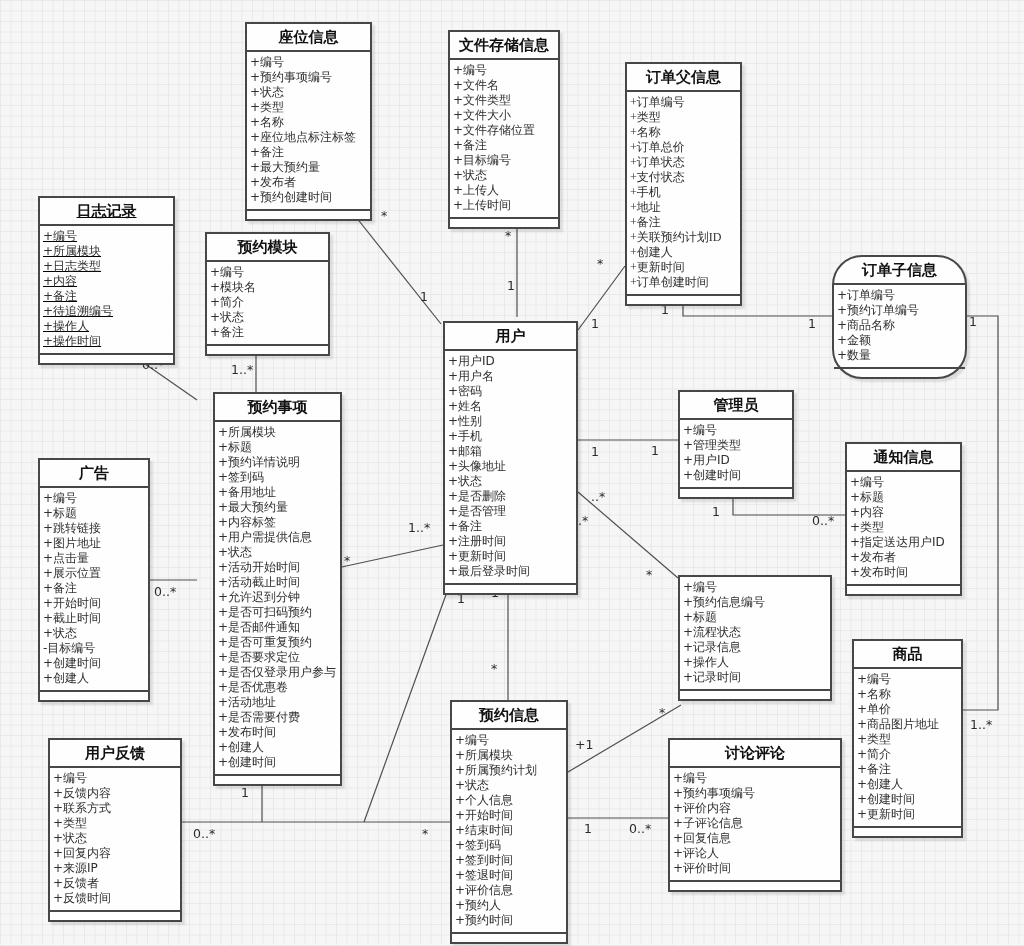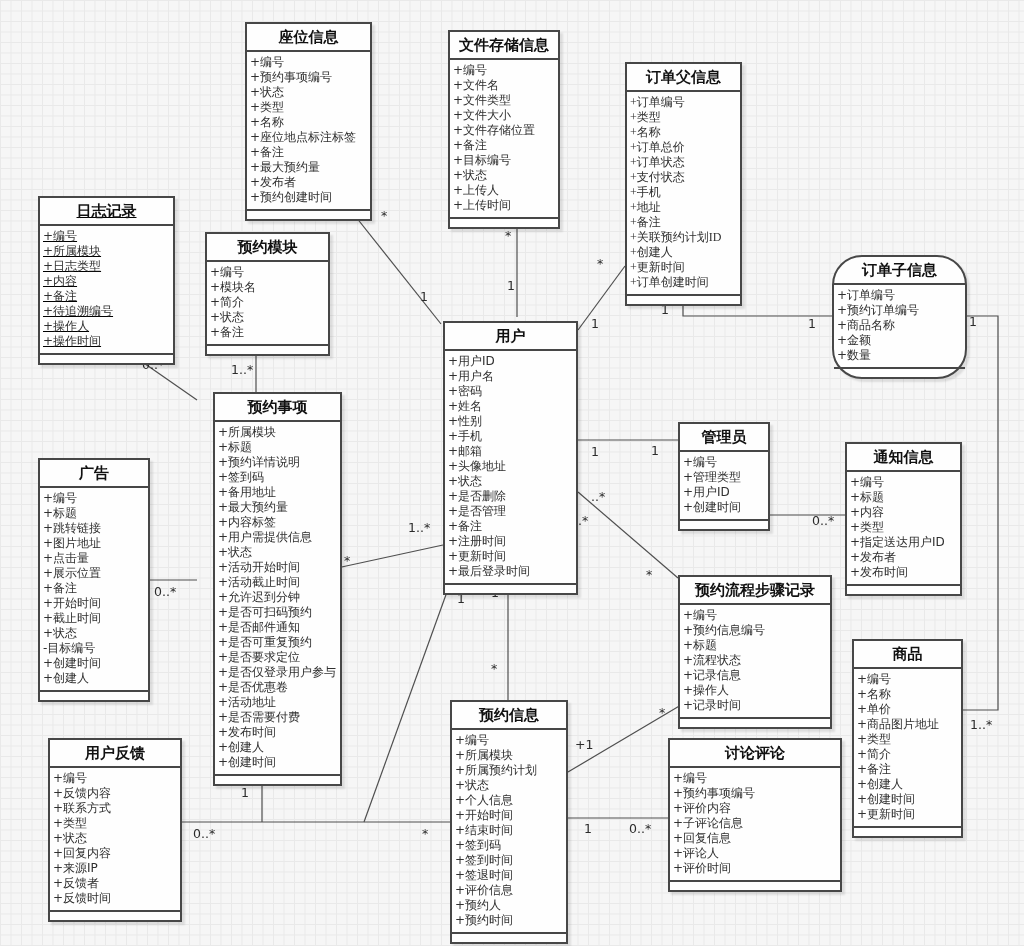--- a/index.html
+++ b/index.html
@@ -216,21 +216,21 @@
         <div class="attr">+状态</div>
         <div class="attr">+是否删除</div>
         <div class="attr">+是否管理</div>
         <div class="attr">+备注</div>
         <div class="attr">+注册时间</div>
         <div class="attr">+更新时间</div>
         <div class="attr">+最后登录时间</div>
       </div>
       <div class="efoot"></div>
     </div>
-    <div class="entity" style="left: 678px; top: 390px; width: 92px; margin-top: 32px;">
+    <div class="entity" style="left: 678px; top: 390px; width: 116px;">
       <div class="etitle">管理员</div>
       <div class="eattrs">
         <div class="attr">+编号</div>
         <div class="attr">+管理类型</div>
         <div class="attr">+用户ID</div>
         <div class="attr">+创建时间</div>
       </div>
       <div class="efoot"></div>
     </div>
     <div class="entity" style="left: 845px; top: 442px; width: 117px;">
@@ -288,21 +288,20 @@
         <div class="attr">+开始时间</div>
         <div class="attr">+截止时间</div>
         <div class="attr">+状态</div>
         <div class="attr">-目标编号</div>
         <div class="attr">+创建时间</div>
         <div class="attr">+创建人</div>
       </div>
       <div class="efoot"></div>
     </div>
     <div class="entity" style="left: 678px; top: 575px; width: 154px;">
-      <div class="etitle">预约流程步骤记录</div>
       <div class="eattrs">
         <div class="attr">+编号</div>
         <div class="attr">+预约信息编号</div>
         <div class="attr">+标题</div>
         <div class="attr">+流程状态</div>
         <div class="attr">+记录信息</div>
         <div class="attr">+操作人</div>
         <div class="attr">+记录时间</div>
       </div>
       <div class="efoot"></div>

